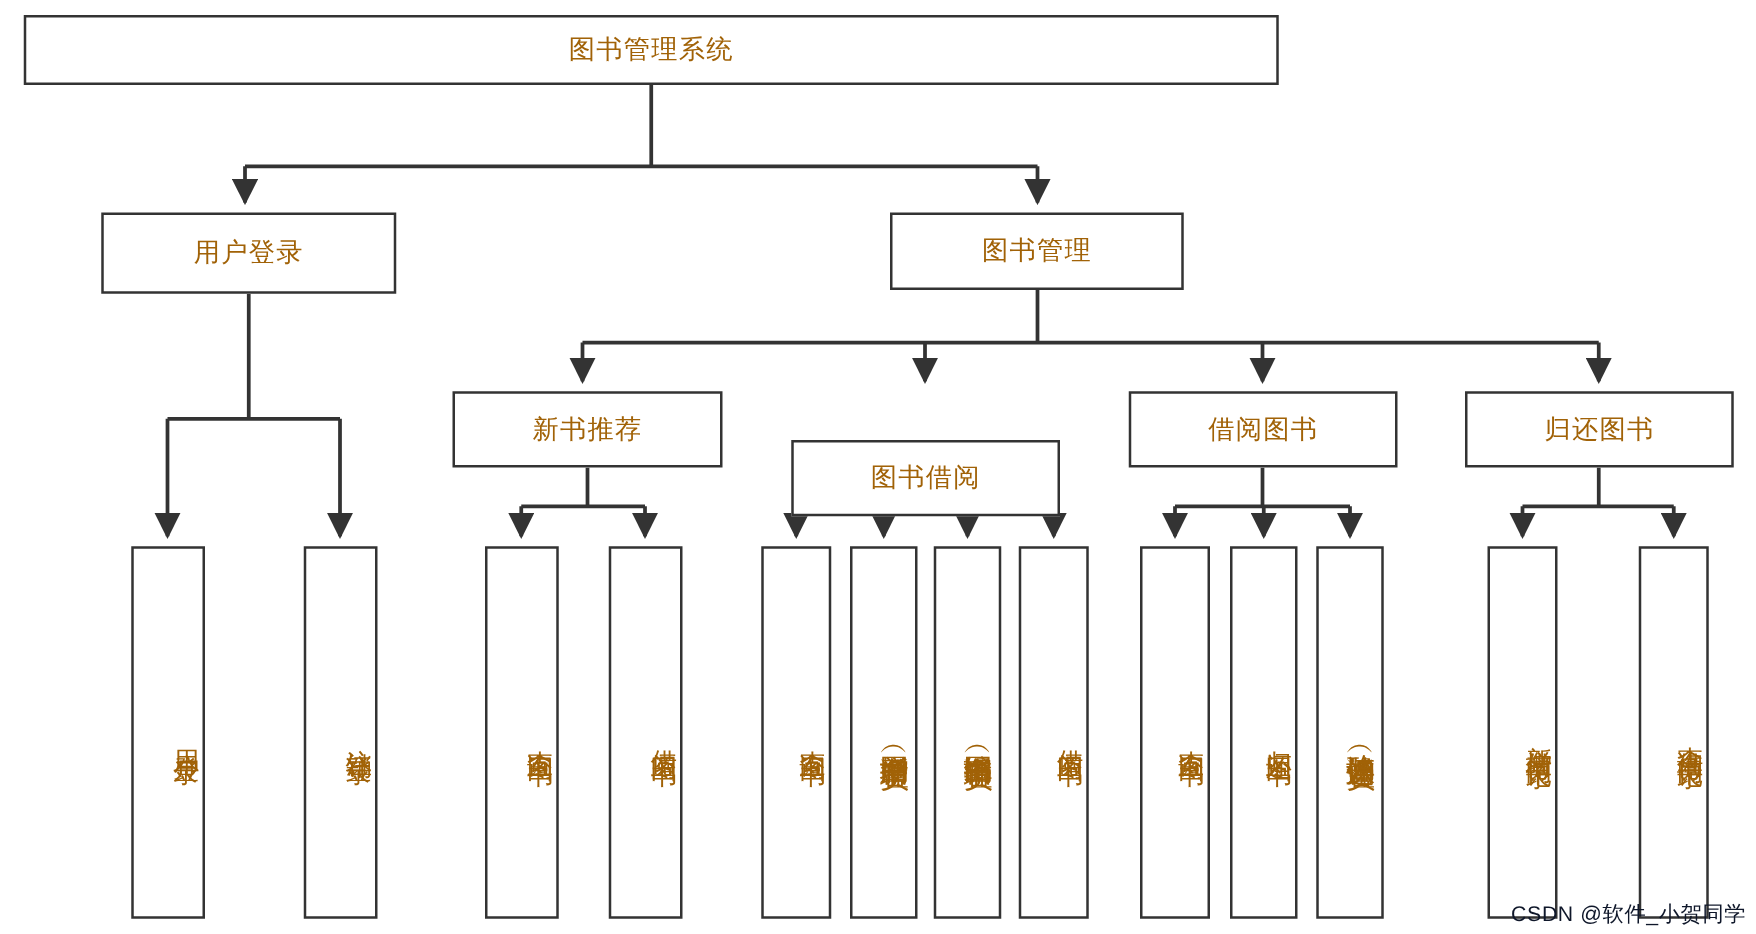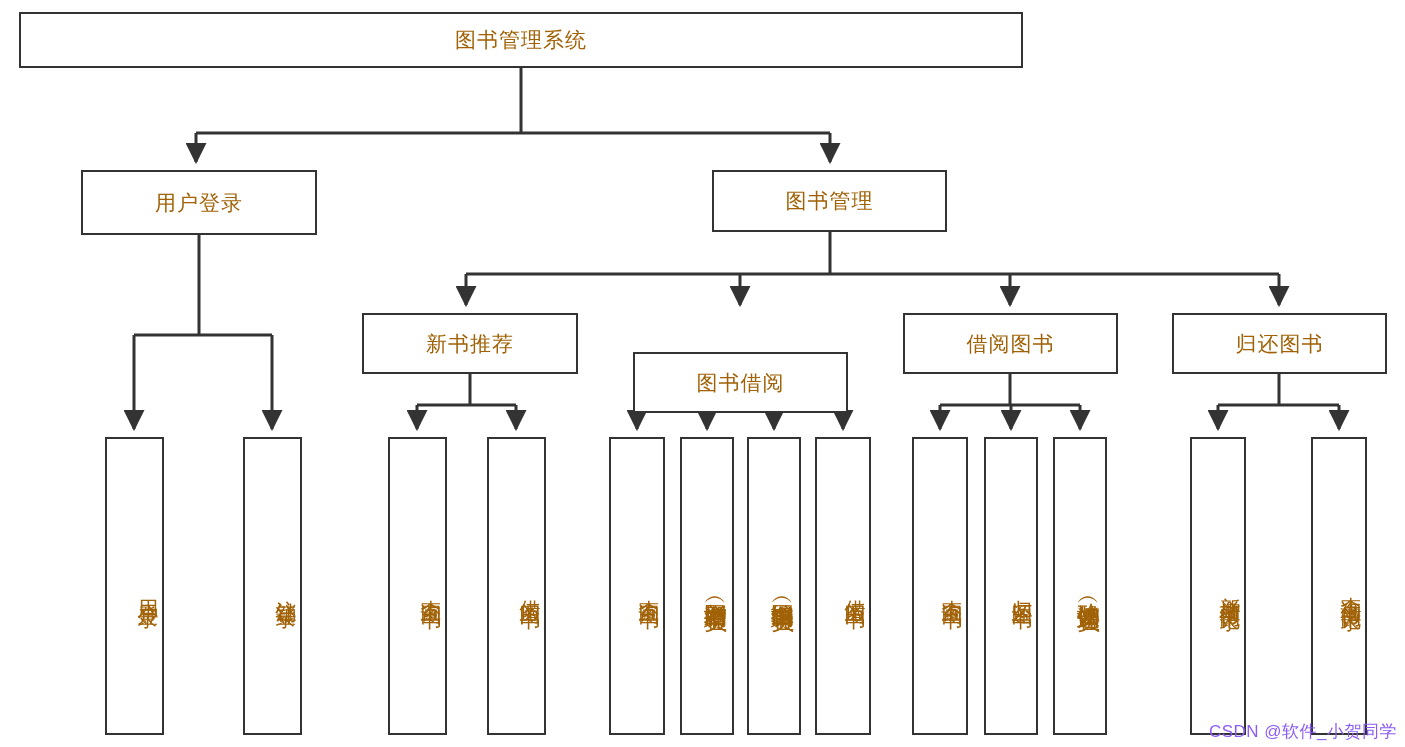--- a/index.html
+++ b/index.html
@@ -176,14 +176,14 @@
   <div class="node vert" id="node-leaf-10" style="left: 1053px; top: 437px; width: 54px; height: 298px;">
     <span class="vlabel" style="font-size: 23px; letter-spacing: 1px;">确认归还（管理员）</span>
   </div>
   <div class="node vert" id="node-leaf-11" style="left: 1190px; top: 437px; width: 56px; height: 298px;">
     <span class="vlabel">新增借阅记录</span>
   </div>
   <div class="node vert" id="node-leaf-12" style="left: 1311px; top: 437px; width: 56px; height: 298px;">
     <span class="vlabel">查询借阅记录</span>
   </div>
 
-  <div id="watermark" style="color: #8b5cf6; text-align: right;">CSDN @软件_小贺同学</div>
+  <div id="watermark" style="color: #0f172a; text-align: right;">CSDN @软件_小贺同学</div>
 </div>
 
 </body></html>

